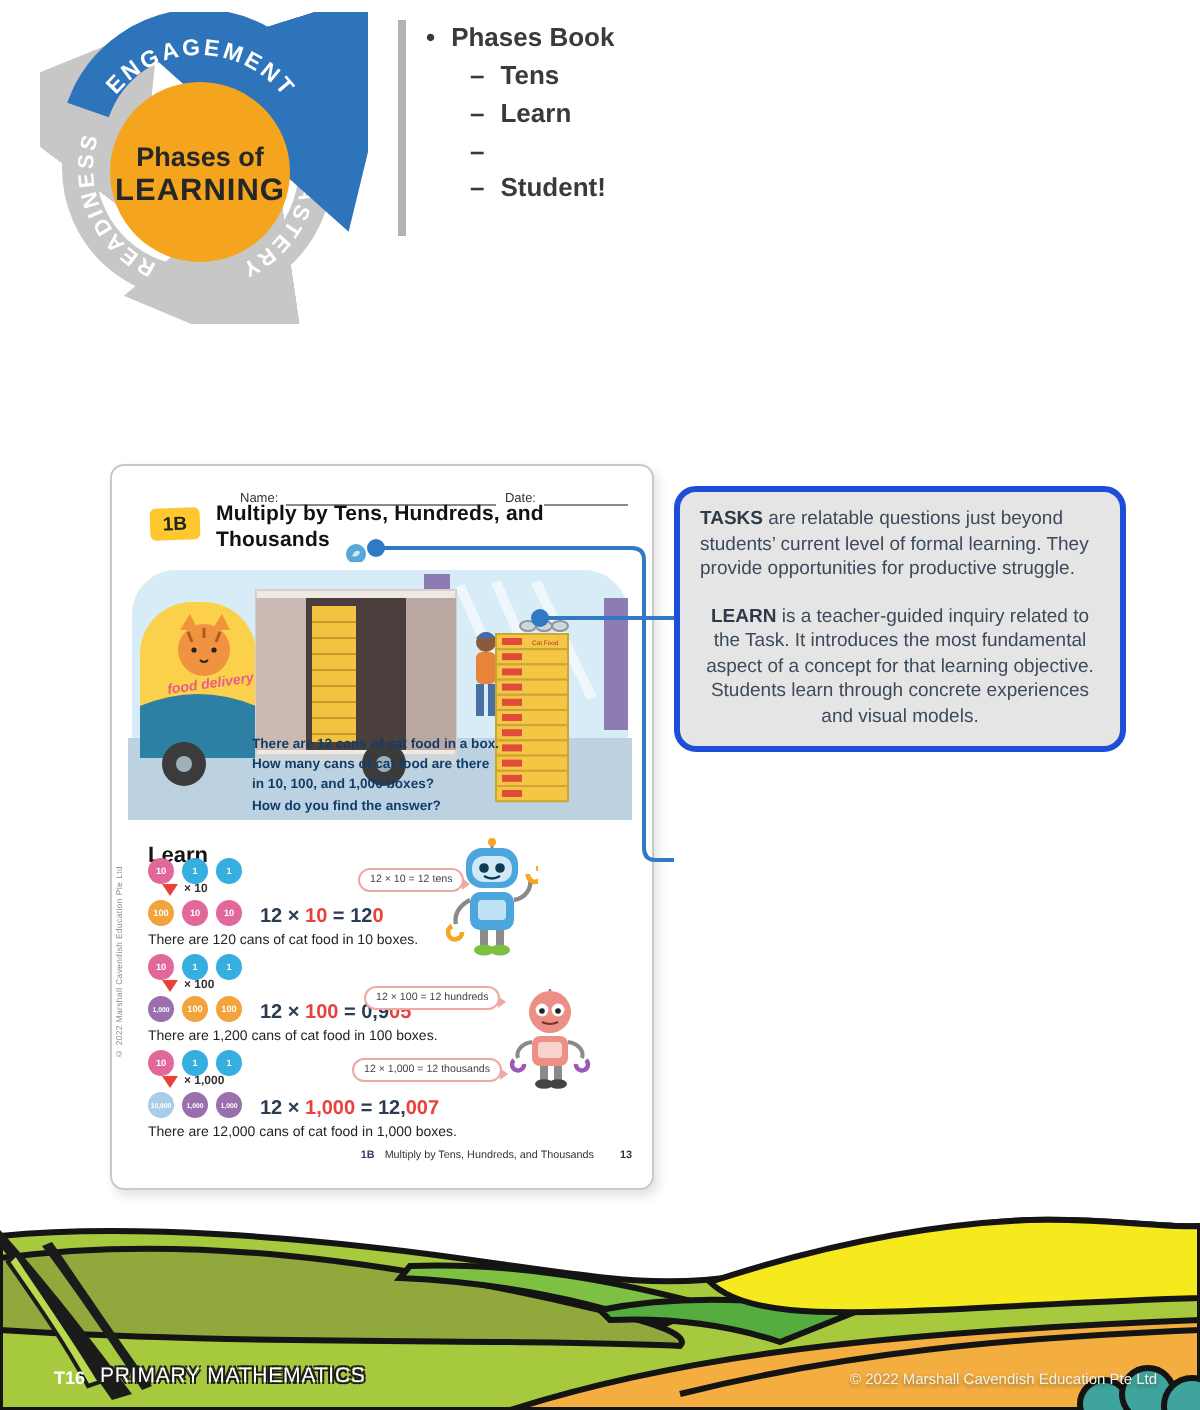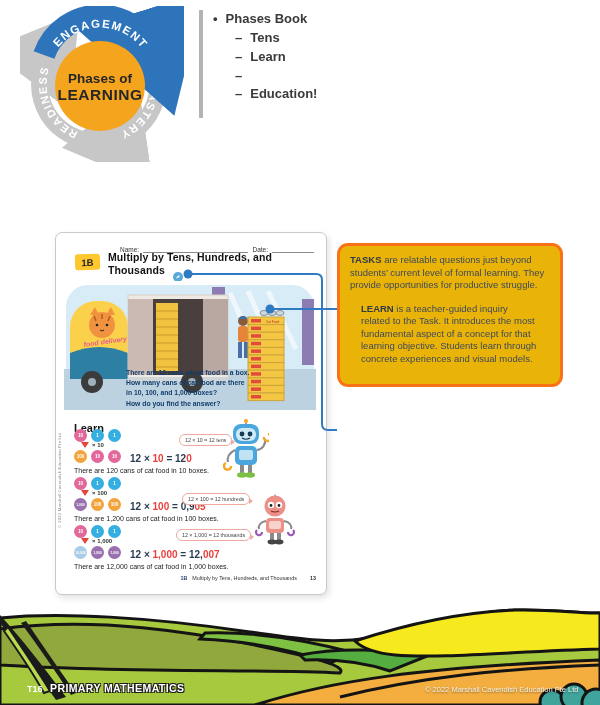--- a/index.html
+++ b/index.html
@@ -64,34 +64,34 @@
   #bub3{left:120px;top:296px;}
   #robot-blue{left:167px;top:186px;width:46px;height:60px;z-index:2;}
   #robot-pink{left:199px;top:261px;width:40px;height:52px;z-index:2;}
 
   #wb-footer{left:0;right:10px;top:342px;display:flex;justify-content:flex-end;align-items:center;
              gap:5px;font-size:5.4px;color:#333;}
   #wb-footer .fbadge{font-weight:800;color:#33406e;}
   #wb-footer .fpage{margin-left:8px;font-weight:bold;}
 
   
-  .callout{position:absolute;border:3px solid #f97316;border-radius:11px;background:#eab308;
+  .callout{position:absolute;border:3px solid #1d4ed8;border-radius:11px;background:#e5e5e5;
            padding:8px 10px;font-size:9.5px;color:#3d4a5c;line-height:1.32;z-index:4;}
   .callout b{color:#2f3a49;}
   #callout-tasks{left:337px;top:243px;width:200px;}
-  #callout-tasks p{margin:0 0 11px 0;} #callout-tasks p:last-child{margin:11px;}
+  #callout-tasks p{margin:0 0 11px 0;} #callout-tasks p:last-child{margin:0;text-align:center;}
   #callout-digital{left:337px;top:388px;width:132px;font-size:9px;}
 
   
   #connectors{left:0;top:0;width:600px;height:705px;z-index:5;pointer-events:none;}
 
   
   #footer-art{left:0;top:605px;width:600px;height:100px;}
   #footer-tag{left:27px;top:684px;font-size:9px;font-weight:bold;color:#fff;z-index:6;}
-  #footer-series{left:50px;top:682px;font-size:10.5px;font-weight:700;color:#fff;letter-spacing:.4px;
+  #footer-series{left:50px;top:682px;font-size:10.5px;font-weight:400;color:#fff;letter-spacing:.4px;
       z-index:6;text-shadow:1px 1px 0 #1c1c1c,-1px 1px 0 #1c1c1c,1px -1px 0 #1c1c1c,-1px -1px 0 #1c1c1c;}
   #footer-copy{left:425px;top:685px;font-size:7.5px;color:#f2f2ea;z-index:6;
       text-shadow:0 1px 2px rgba(0,0,0,.45);}
 </style>
 </head>
 <body>
 
 <div id="page">
 
   <svg id="diagram" class="abs" viewBox="0 0 164 156">
@@ -144,21 +144,21 @@
       </div>
     <div class="subitem">
         <span class="dash">–</span>
         <span>Learn</span>
       </div>
     <div class="subitem">
         <span class="dash">–</span>
       </div>
     <div class="subitem">
         <span class="dash">–</span>
-        <span>Education!</span>
+        <span>Student!</span>
       </div>
   </div>
 
   <div id="wbpage" class="abs">
     <div id="wb-head" class="abs">
       <span>Name:</span>
       <span class="wb-line grow"></span>
       <span>Date:</span>
       <span class="wb-line" style="width:42px"></span>
     </div>

